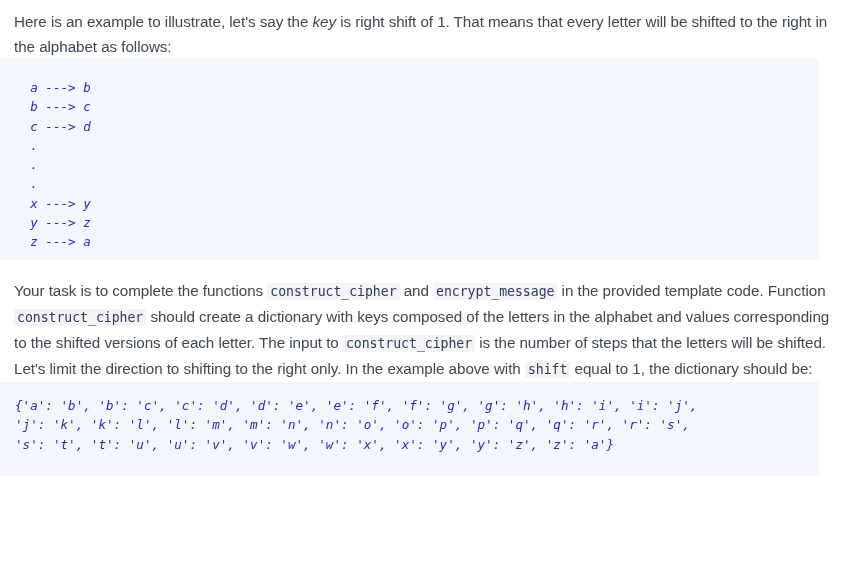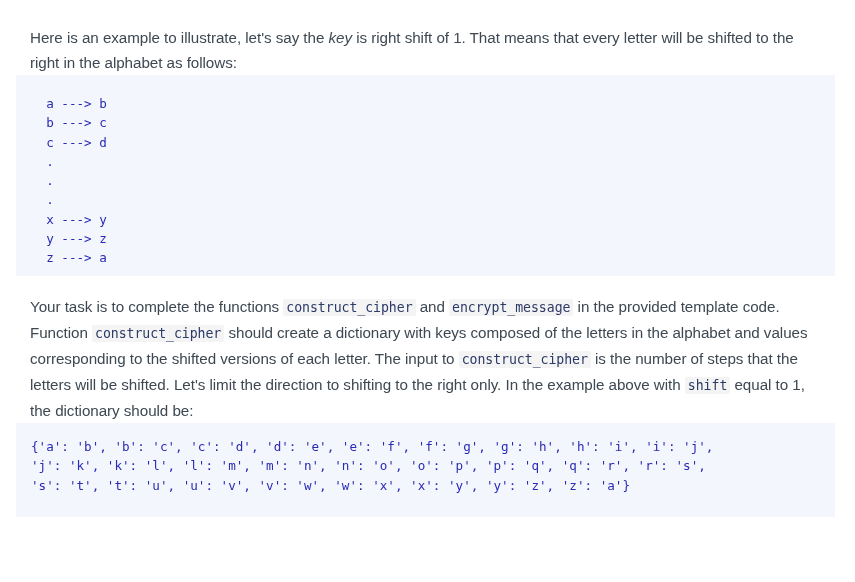--- a/index.html
+++ b/index.html
@@ -10,21 +10,21 @@
   body {
     width: 855px;
     height: 582px;
     overflow: hidden;
     font-family: "Liberation Sans", sans-serif;
     color: #3d4852;
   }
   .page {
     width: 855px;
     box-sizing: border-box;
-    padding: 16px;
+    padding: 0;
   }
   p.para {
     margin: 0;
     font-size: 15.2px;
     line-height: 25px;
     color: #3d4852;
     letter-spacing: -0.05px;
   }
   .para-1 { padding: 9px 22px 0 14px; }
   .para-2 { padding: 14px 22px 0 14px; }
@@ -47,20 +47,21 @@
   pre.codeblock {
     margin: 0;
     background: #f3f6fd;
     color: #2a2ab5;
     font-family: "DejaVu Sans Mono", "Liberation Mono", monospace;
     font-size: 12.6px;
     line-height: 19.3px;
     box-sizing: border-box;
     white-space: pre;
     overflow: hidden;
+    font-style: italic;
   }
   .block-arrows {
     margin-top: 15px;
     margin-left: 14px;
     width: 819px;
     height: 201px;
     padding: 19px 0 0 15px;
   }
   .block-dict {
     margin-top: 18px;

